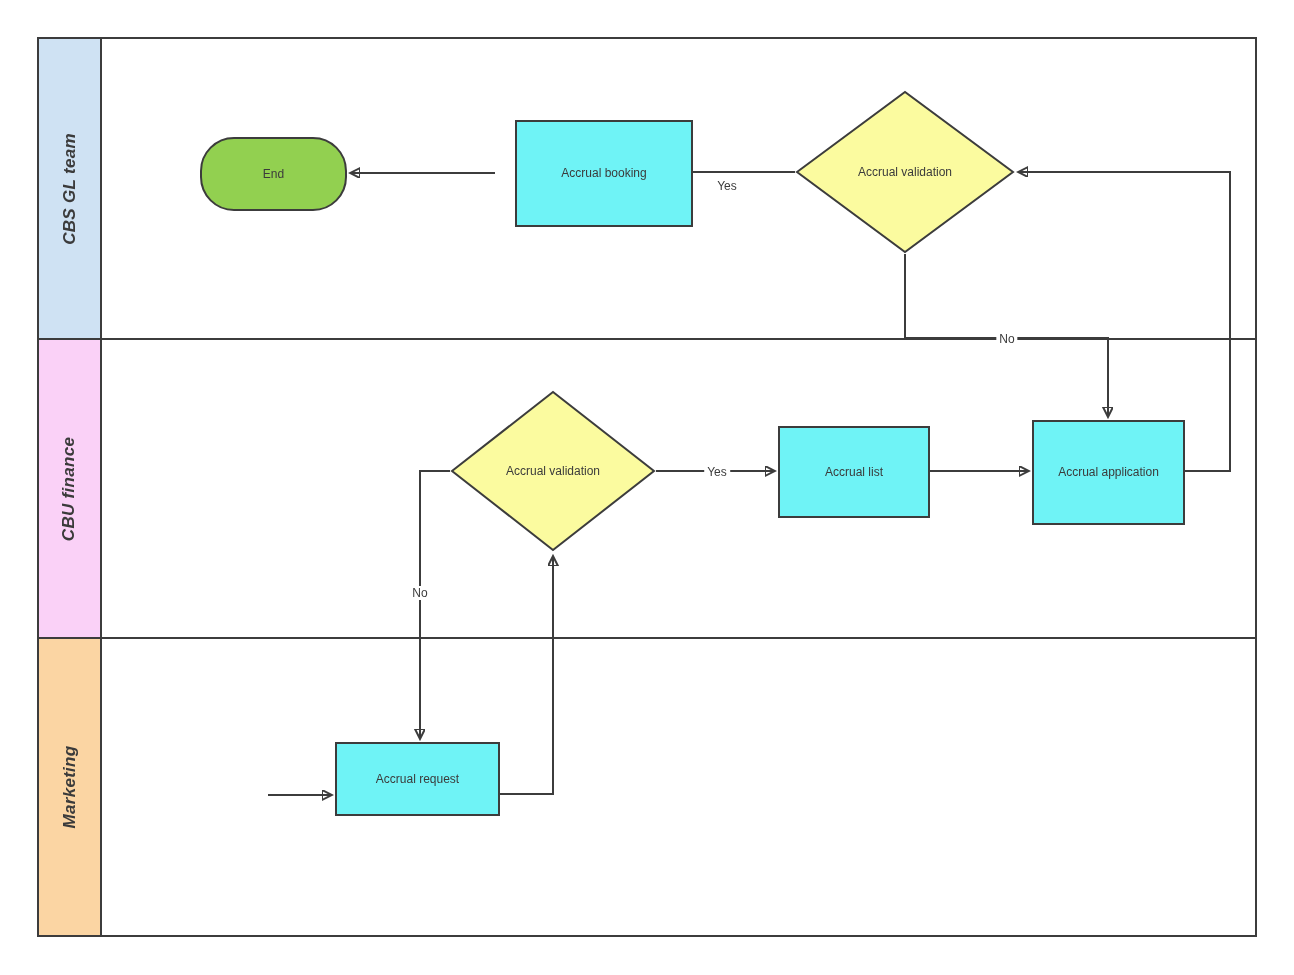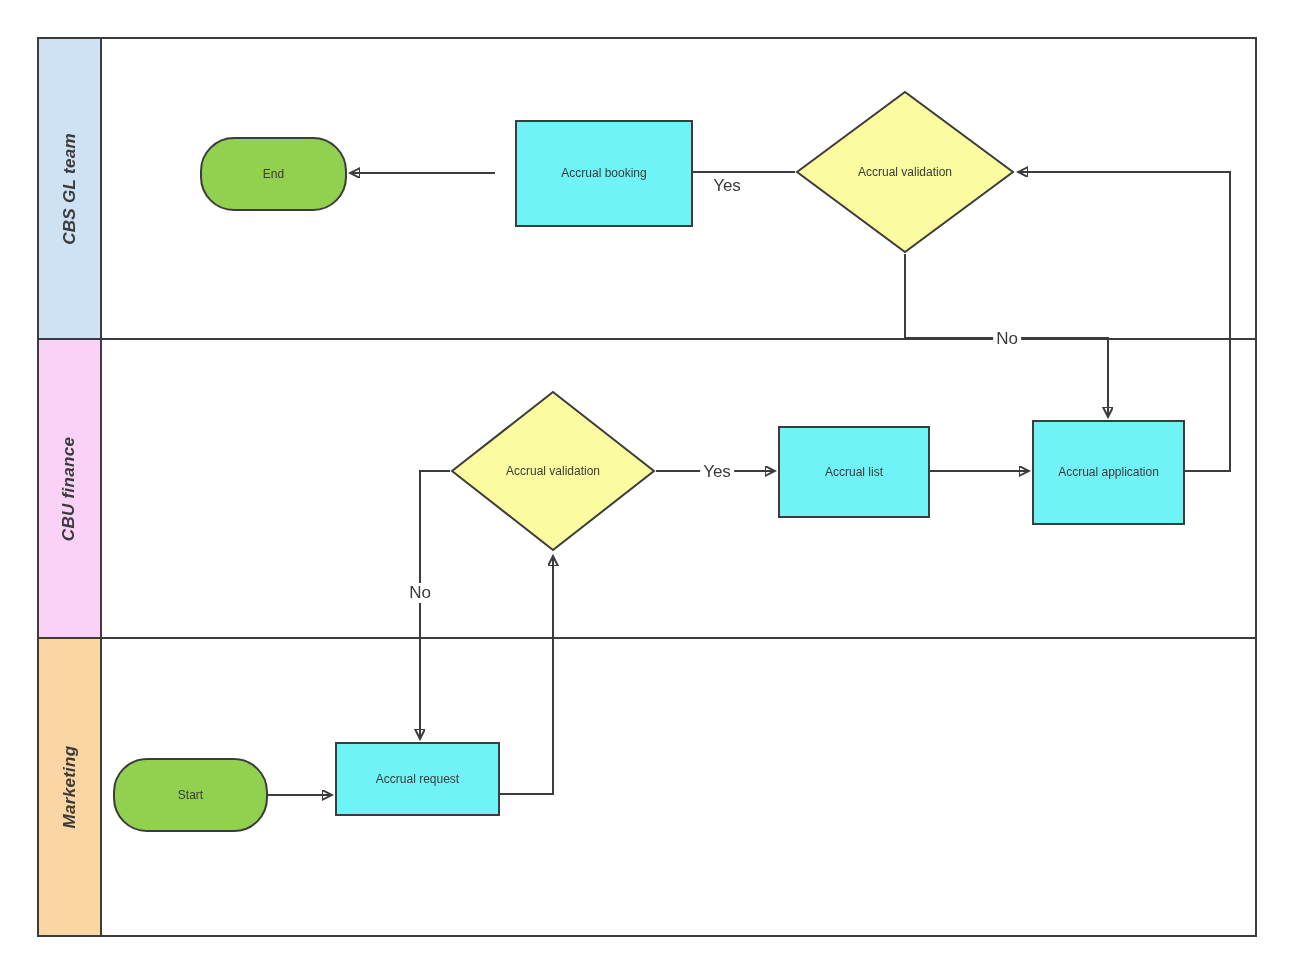--- a/index.html
+++ b/index.html
@@ -81,21 +81,21 @@
     border: 2px solid #3c3c3c;
   }
   .decision { background: transparent; border: none; }
   .decision svg { position: absolute; left: 0; top: 0; }
   
   .edge-label {
     position: absolute;
     transform: translate(-50%, -50%);
     background: #ffffff;
     padding: 0 3px;
-    font-size: 17px;
+    font-size: 12px;
     color: #3b3b3b;
     z-index: 2;
     white-space: nowrap;
   }
 </style>
 </head>
 <body>
 
 <div class="canvas">
 
@@ -160,23 +160,20 @@
   </div>
 
   <div class="node process" style="left:1032px; top:420px; width:153px; height:105px;">
     <span class="node-label">Accrual application</span>
   </div>
 
   <div class="node process" style="left:778px; top:426px; width:152px; height:92px;">
     <span class="node-label">Accrual list</span>
   </div>
 
-  <div class="node terminator" style="left:113px; top:758px; width:155px; height:74px;">
-    <span class="node-label">Start</span>
-  </div>
 
   <div class="node process" style="left:335px; top:742px; width:165px; height:74px;">
     <span class="node-label">Accrual request</span>
   </div>
 
   <span class="edge-label" style="left:727px; top:186px;">Yes</span>
   <span class="edge-label" style="left:1007px; top:339px;">No</span>
   <span class="edge-label" style="left:717px; top:472px;">Yes</span>
   <span class="edge-label" style="left:420px; top:593px;">No</span>
 

